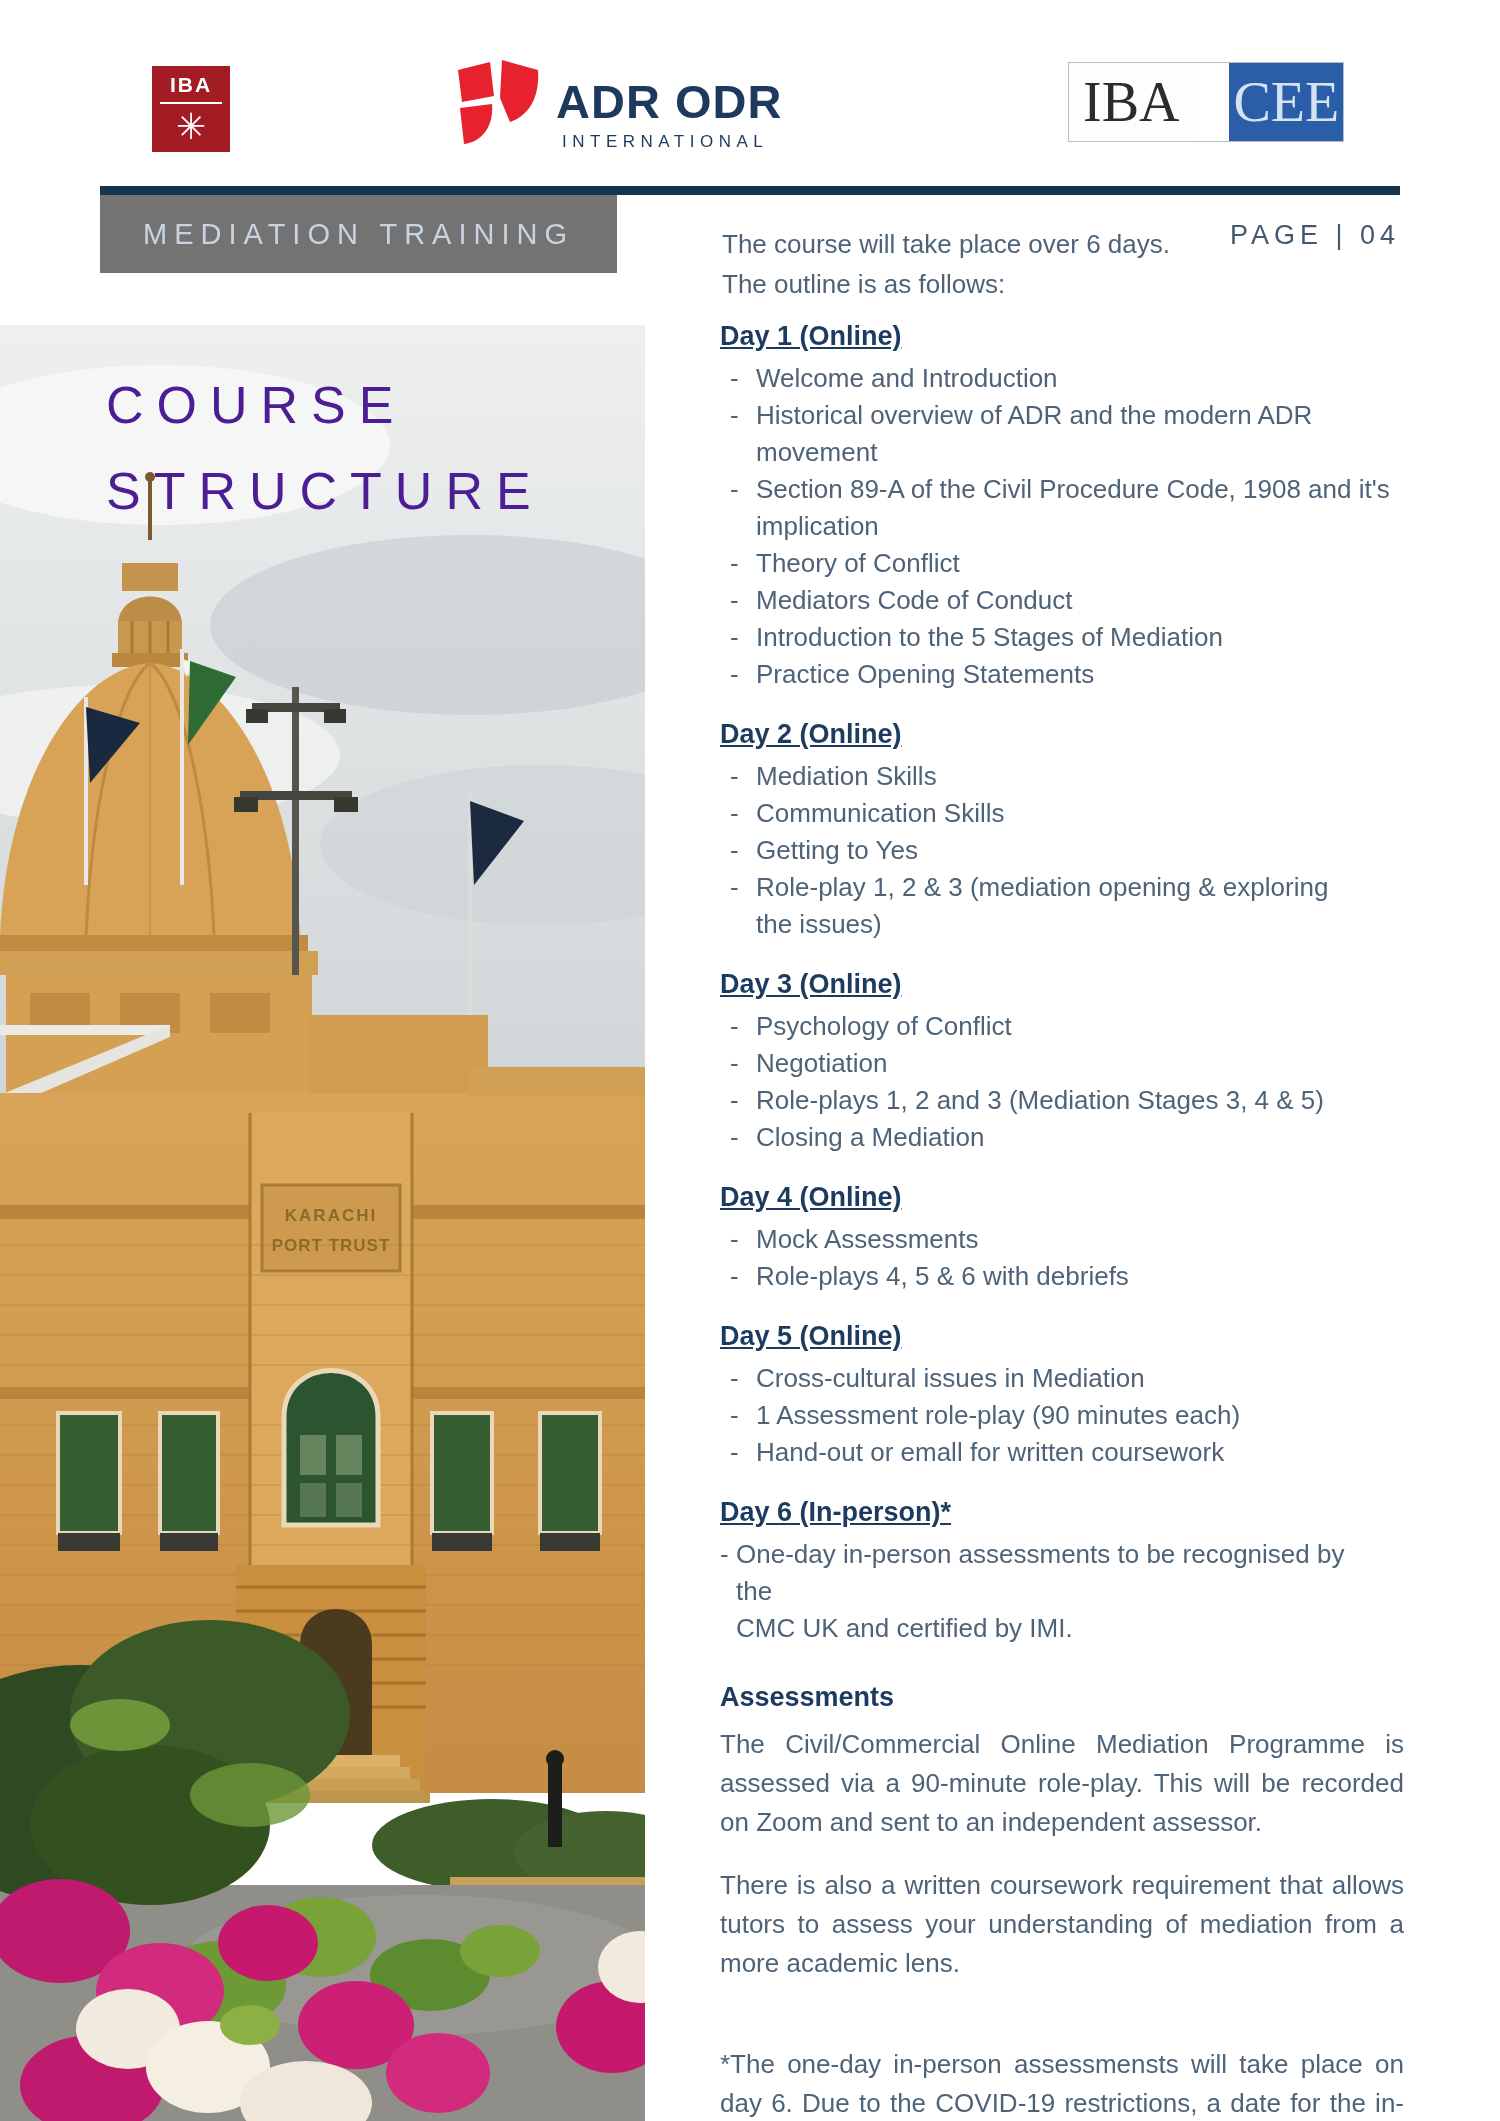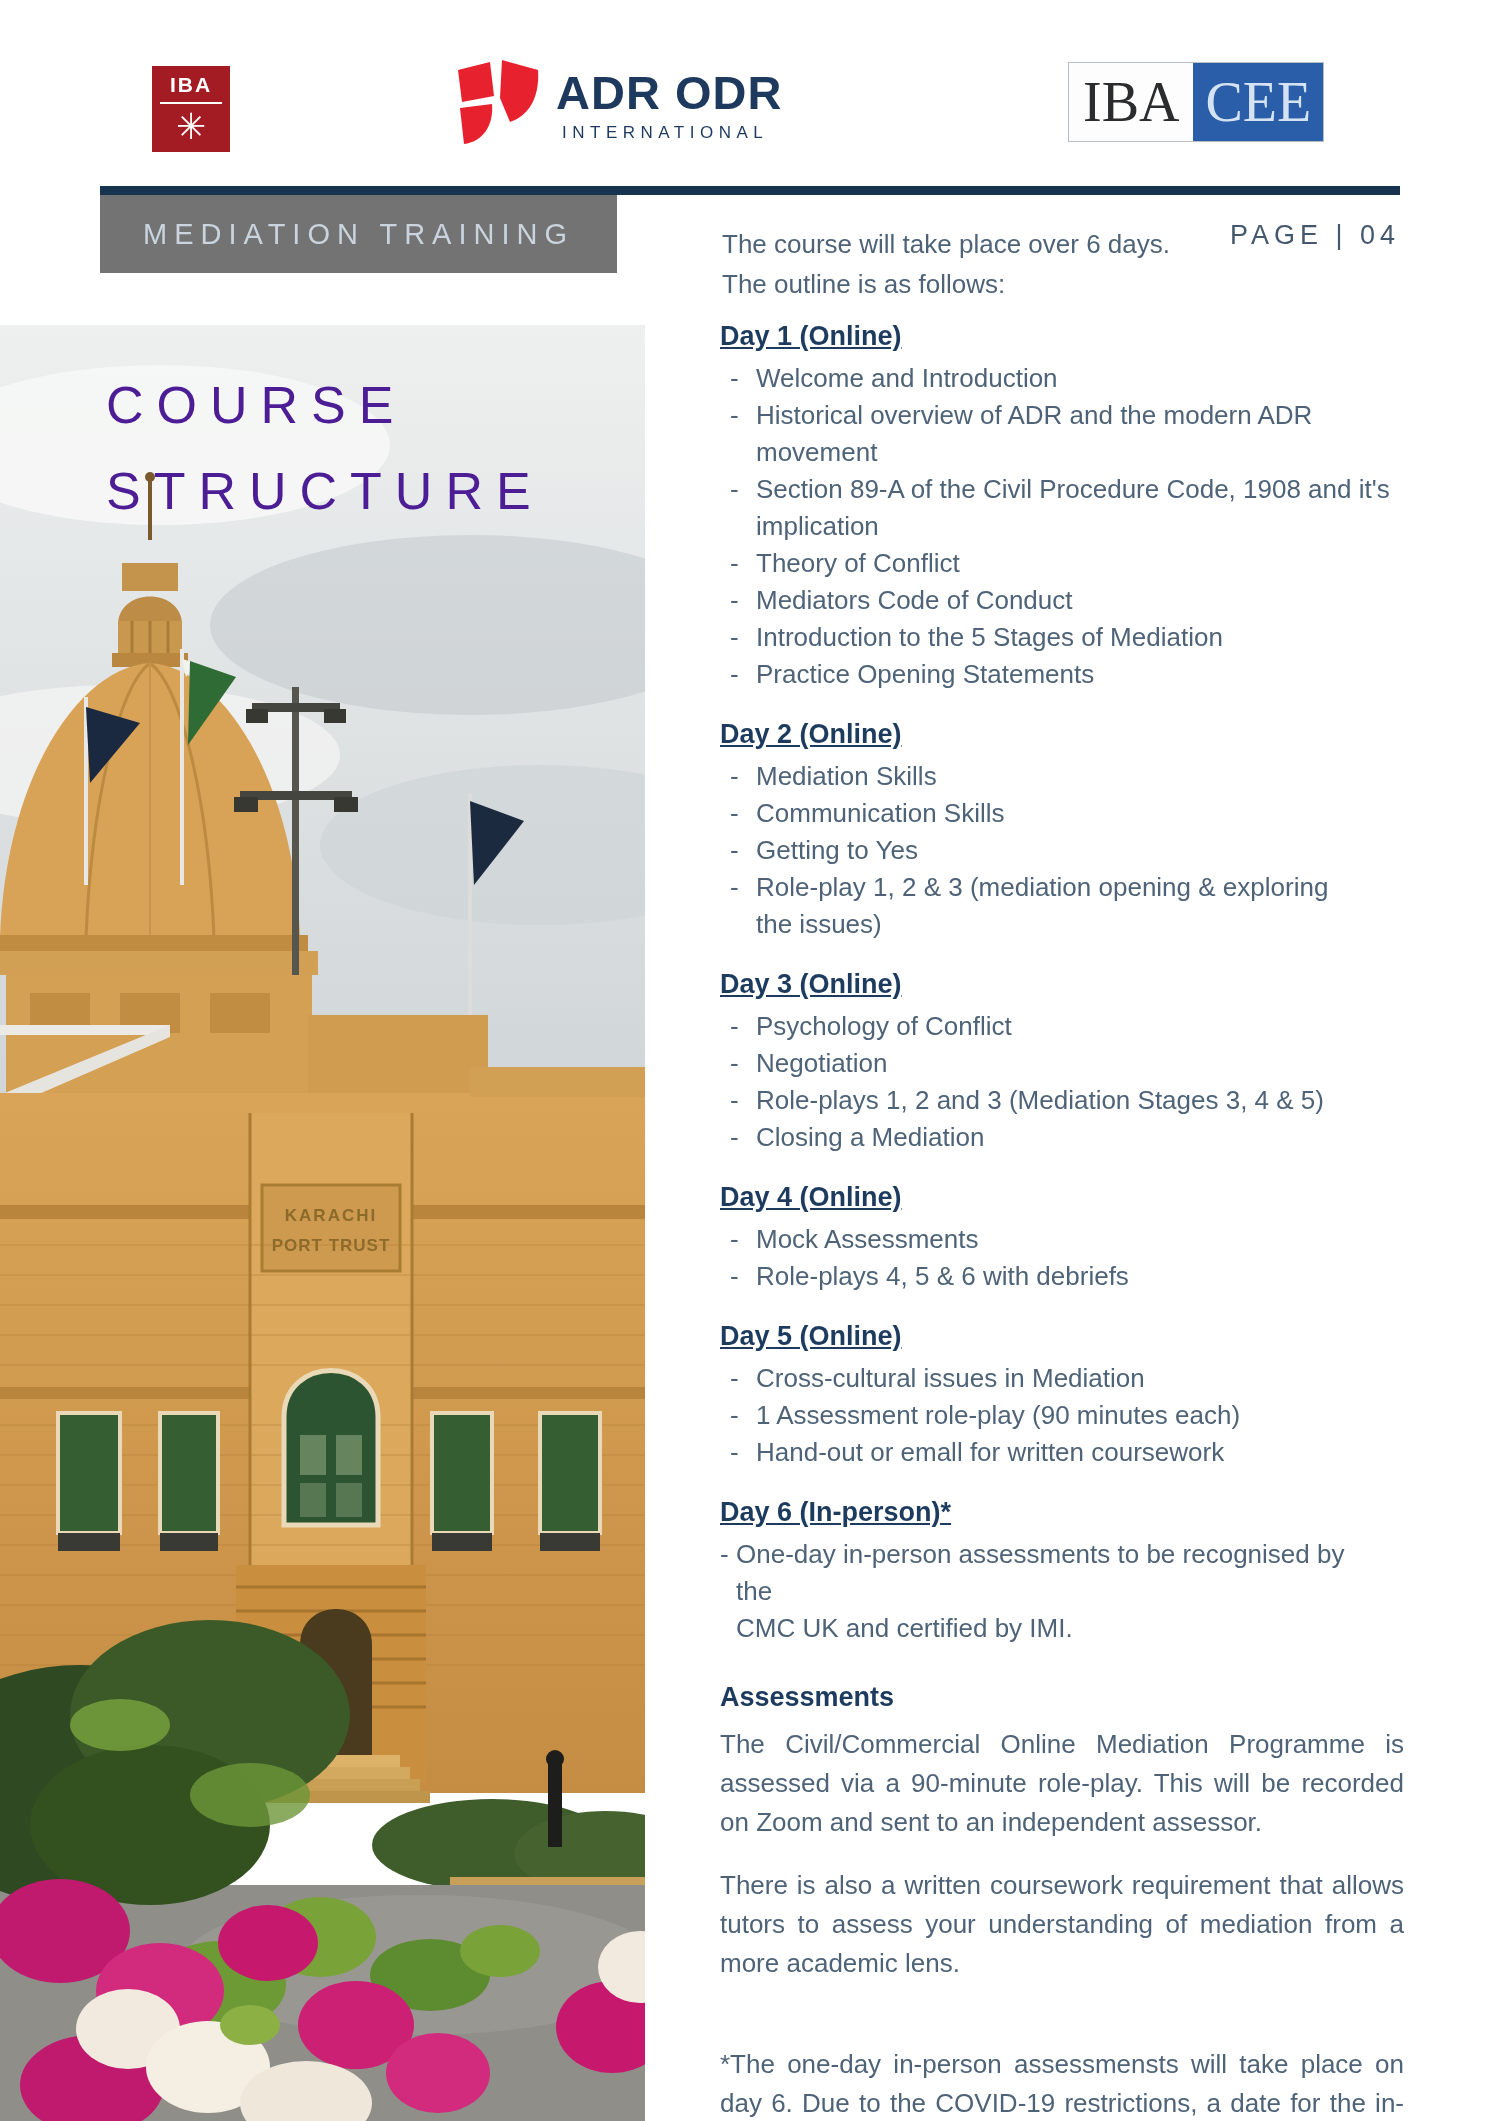--- a/index.html
+++ b/index.html
@@ -11,34 +11,34 @@
   
   .logo-iba{
     position:absolute;left:152px;top:66px;width:78px;height:86px;
     background:#a31c23;display:flex;flex-direction:column;align-items:center;
   }
   .logo-iba .iba-word{
     color:#ffffff;font-weight:bold;font-size:21px;letter-spacing:2px;
     padding-top:7px;padding-bottom:5px;border-bottom:2px solid #ffffff;width:62px;text-align:center;
   }
   .logo-iba .iba-sym{color:#ffffff;font-size:36px;line-height:46px;}
-  .logo-adr{position:absolute;left:452px;top:58px;display:flex;align-items:center;}
+  .logo-adr{position:absolute;left:452px;top:58px;display:flex;align-items:flex-end;}
   .logo-adr .adr-text{margin-left:16px;color:#1d3a5e;}
   .logo-adr .adr-title{font-size:47px;font-weight:bold;letter-spacing:1px;line-height:52px;}
   .logo-adr .adr-sub{font-size:17px;font-weight:normal;letter-spacing:5.5px;margin-top:4px;padding-left:6px;}
   .logo-ibacee{
     position:absolute;left:1068px;top:62px;height:78px;display:flex;
     border:1px solid #b9bec2;background:#ffffff;
     font-family:"Liberation Serif", serif;
   }
   .logo-ibacee .cee-left{
     color:#2b2c2e;font-size:56px;display:flex;align-items:center;padding:0 14px;background:#fdfdfd;
   }
   .logo-ibacee .cee-right{
-    color:#d5e2f2;font-size:56px;display:flex;align-items:center;padding:0 12px;
+    color:#d5e2f2;font-size:56px;display:flex;align-items:center;padding:0 4px;margin-left:36px;
   }
   
   .rule-bar{position:absolute;left:100px;top:186px;width:1300px;height:9px;}
   .banner{
     position:absolute;left:100px;top:195px;width:517px;height:78px;
     display:flex;align-items:center;justify-content:center;
   }
   .banner span{color:#c9d4de;font-size:29px;letter-spacing:7px;}
   .page-label{
     position:absolute;top:220px;left:1000px;width:400px;text-align:right;

